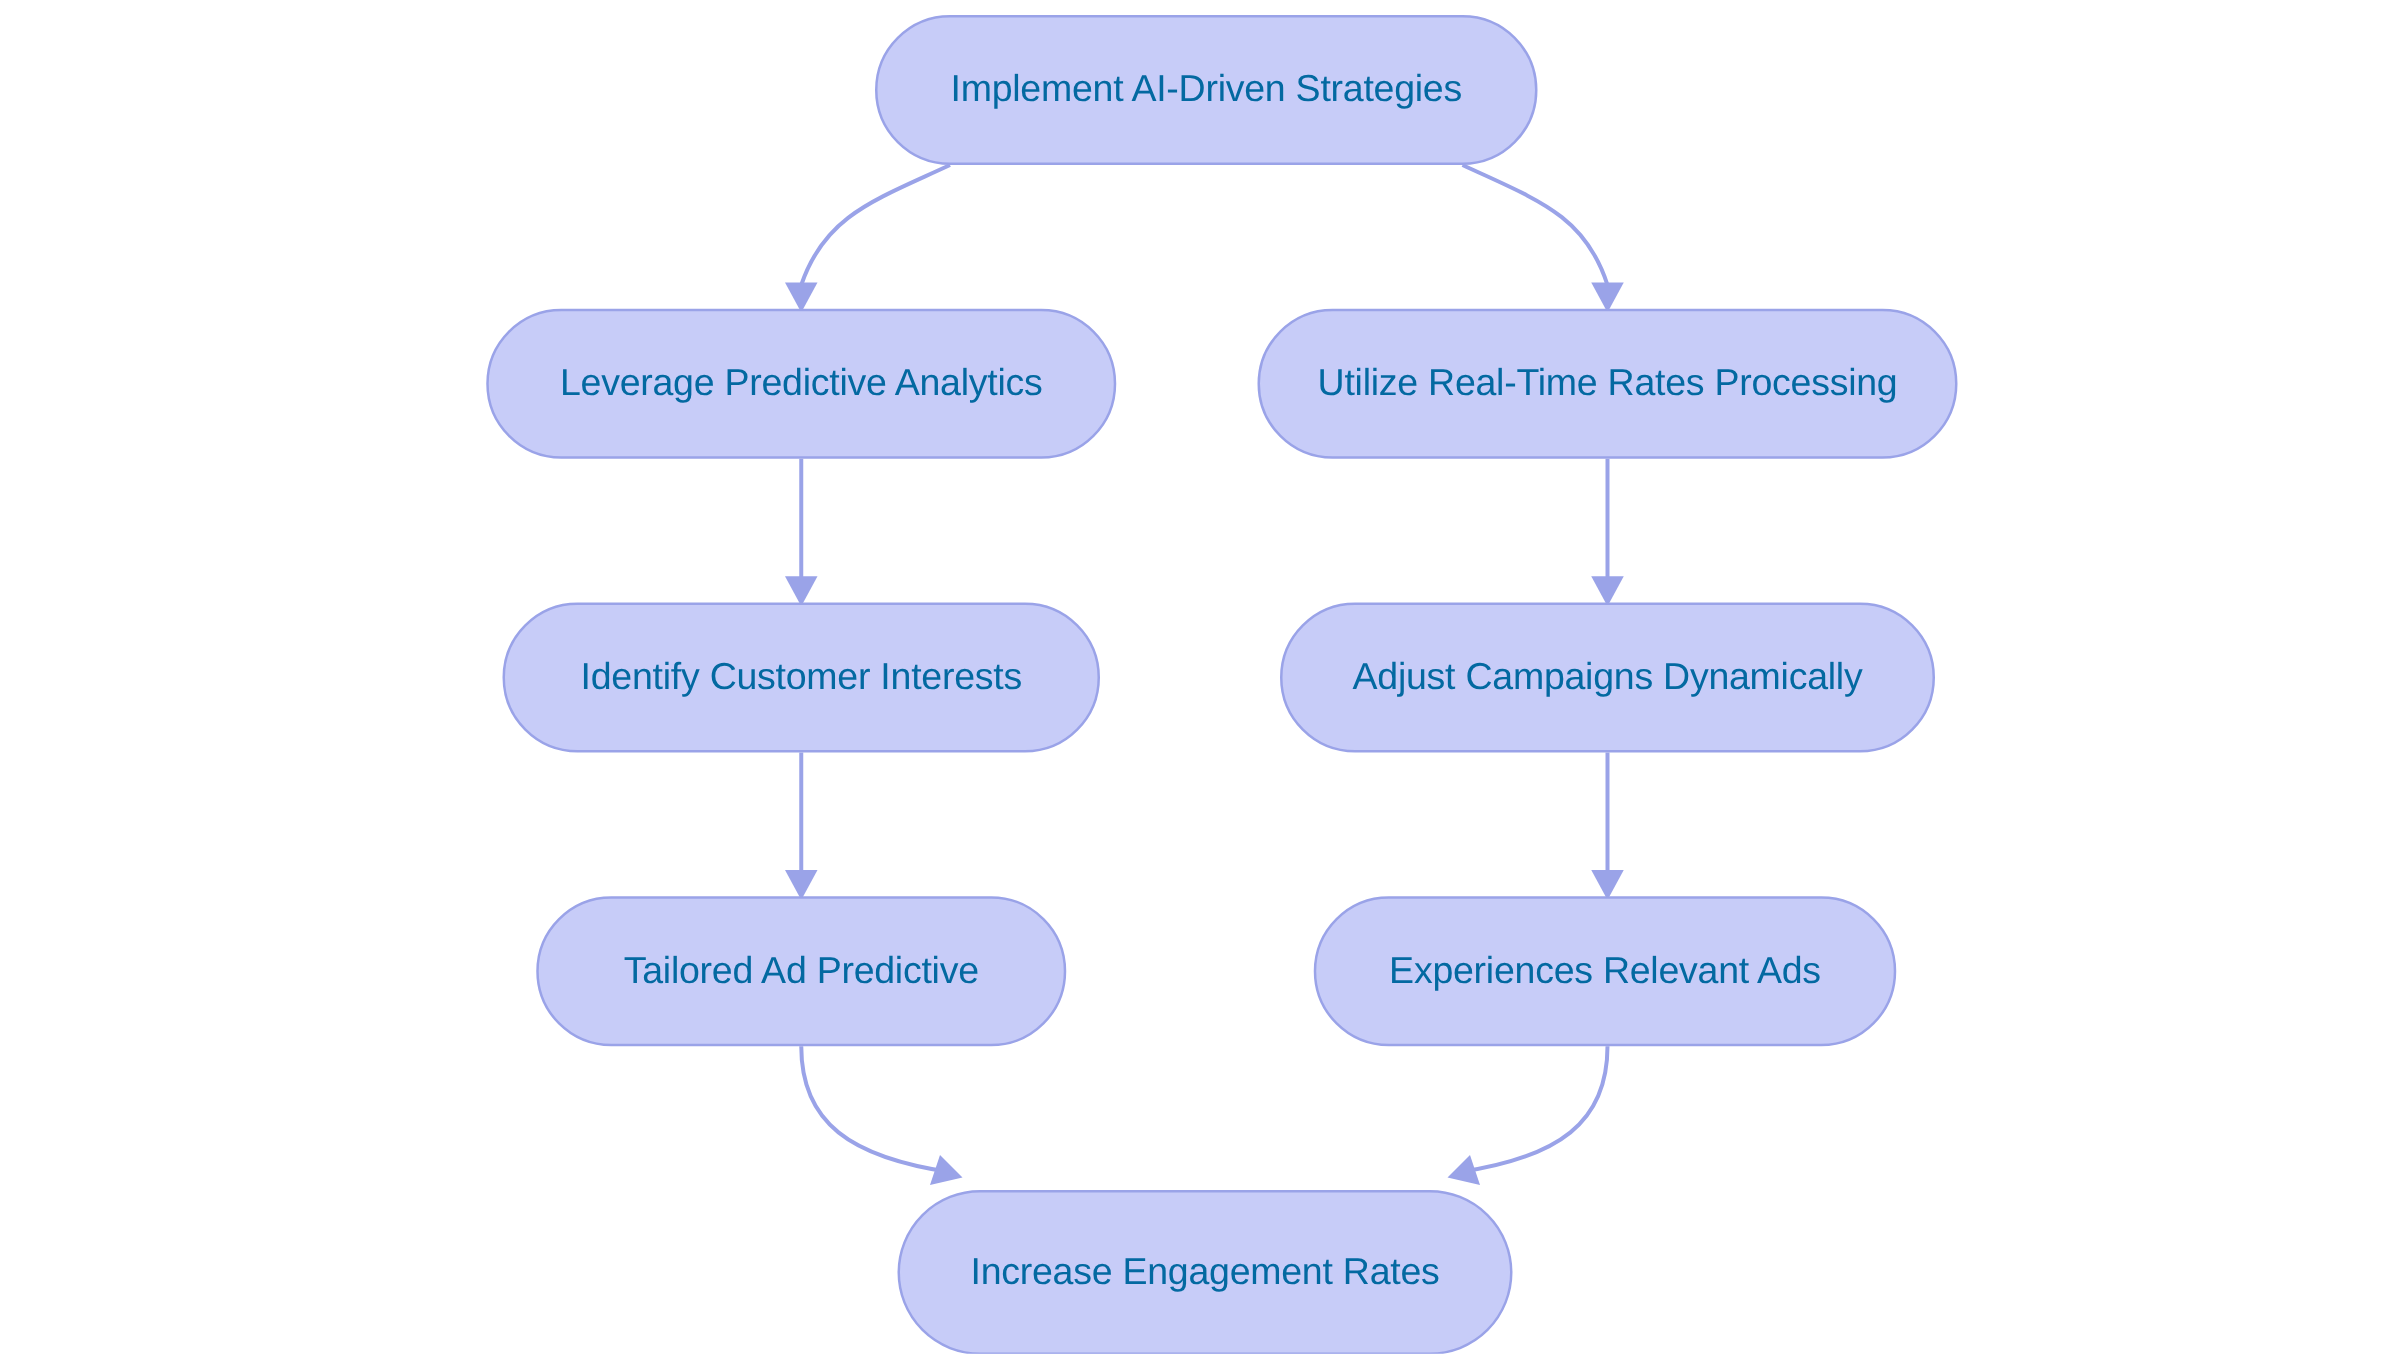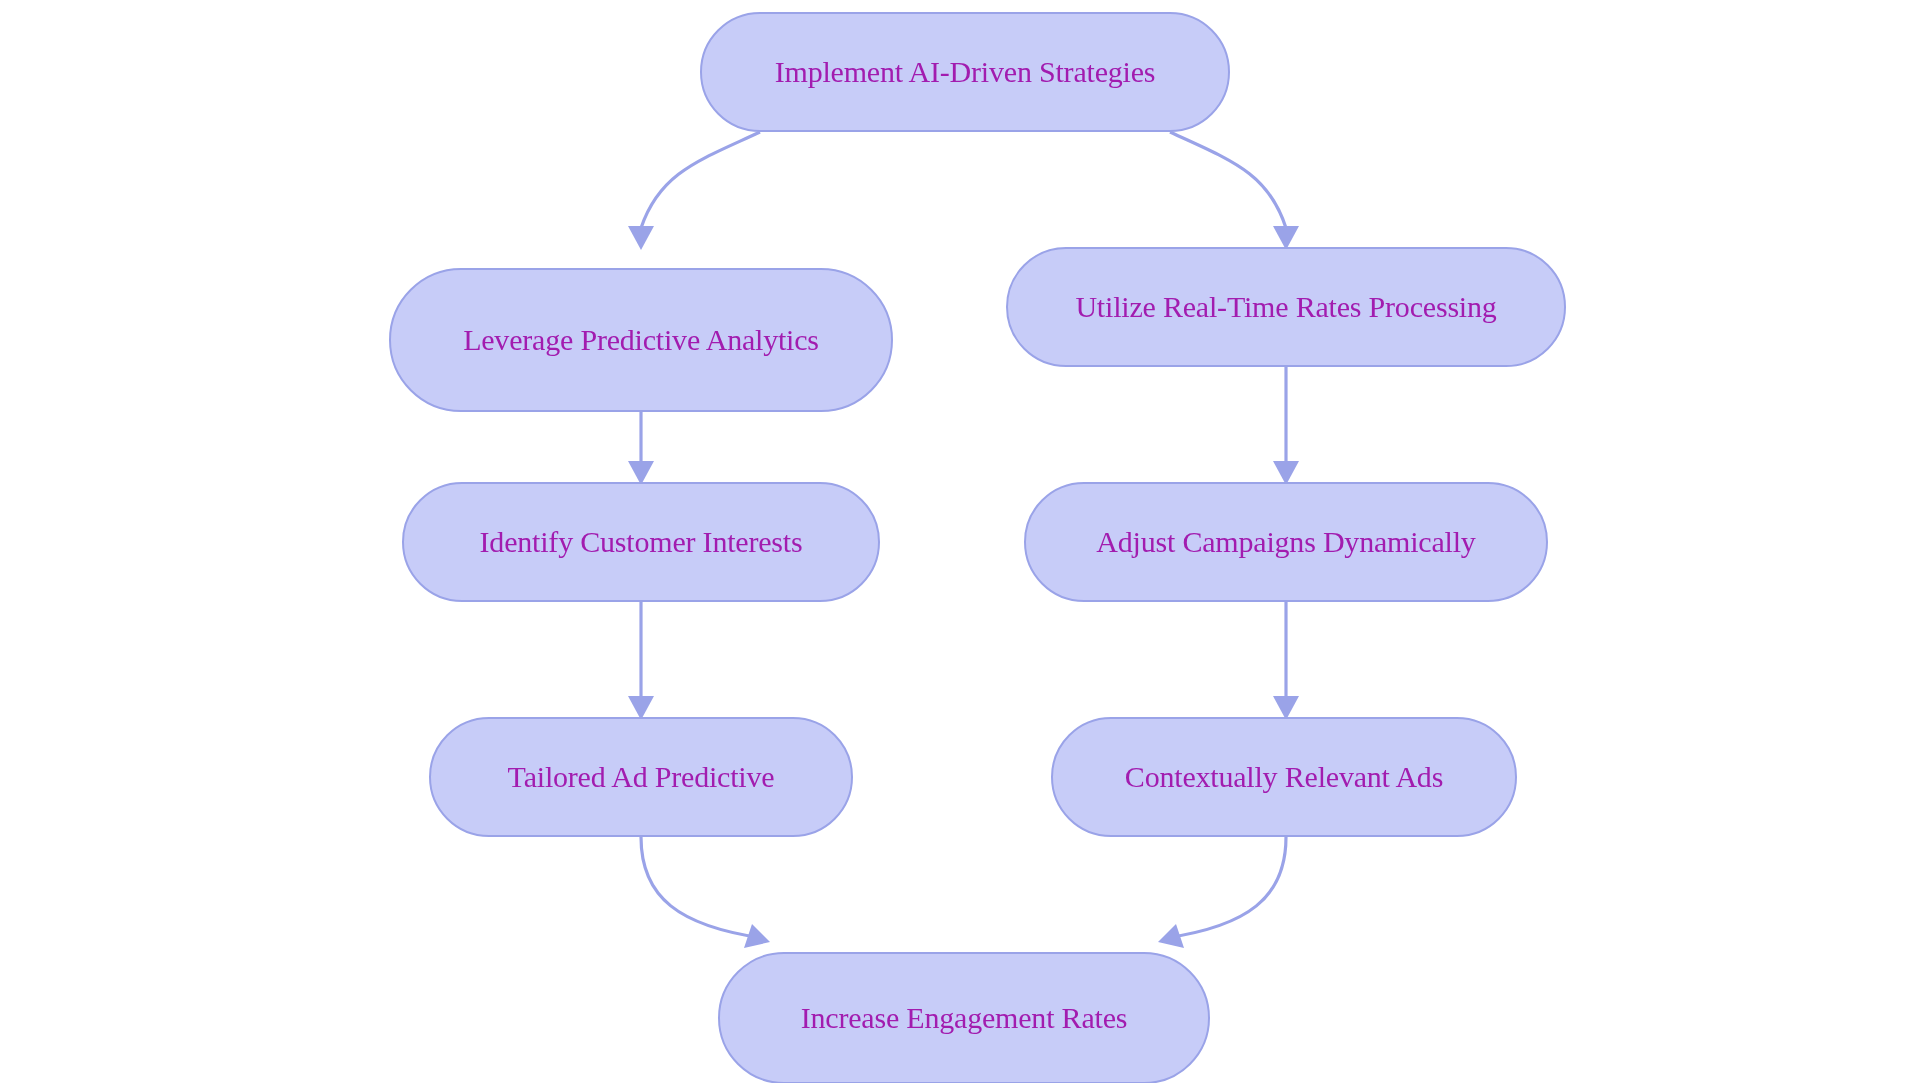--- a/index.html
+++ b/index.html
@@ -32,27 +32,27 @@
     box-sizing: border-box;
     display: flex;
     align-items: center;
     justify-content: center;
     background: #c7ccf8;
     border: 2px solid #9aa3e8;
     border-radius: 9999px;
     z-index: 2;
   }
   .node-label {
-    color: #a21caf;
+    color: #0369a1;
     font-size: 30px;
     font-weight: 400;
     letter-spacing: -0.2px;
     white-space: nowrap;
     line-height: 1;
-    font-family: Liberation Serif, serif;
+    font-family: Liberation Sans, sans-serif;
   }
 </style>
 </head>
 <body>
 
 <div id="flow-root">
 
   <svg id="edge-layer" viewBox="0 0 1920 1083" width="1920" height="1083" xmlns="http://www.w3.org/2000/svg">
     <defs>
       <marker id="arrowhead" markerWidth="10" markerHeight="9" refX="5" refY="8.2" orient="auto-start-reverse" markerUnits="userSpaceOnUse">
@@ -85,41 +85,41 @@
 
       <path d="M 1286,837 C 1286,898 1247,926 1166,938"></path>
       <polygon points="1176,924 1158,942 1184,948" fill="#9aa3e8" stroke="none"></polygon>
     </g>
   </svg>
 
   <div class="node" style="left:700px; top:12px; width:530px; height:120px;">
     <span class="node-label">Implement AI-Driven Strategies</span>
   </div>
 
-  <div class="node" style="left:389px; top:247px; width:504px; height:144px;margin-top:21px;">
+  <div class="node" style="left:389px; top:247px; width:504px; height:120px;">
     <span class="node-label">Leverage Predictive Analytics</span>
   </div>
 
   <div class="node" style="left:1006px; top:247px; width:560px; height:120px;">
     <span class="node-label">Utilize Real-Time Rates Processing</span>
   </div>
 
   <div class="node" style="left:1024px; top:482px; width:524px; height:120px;">
     <span class="node-label">Adjust Campaigns Dynamically</span>
   </div>
 
   <div class="node" style="left:402px; top:482px; width:478px; height:120px;">
     <span class="node-label">Identify Customer Interests</span>
   </div>
 
   <div class="node" style="left:429px; top:717px; width:424px; height:120px;">
     <span class="node-label">Tailored Ad Predictive</span>
   </div>
 
   <div class="node" style="left:1051px; top:717px; width:466px; height:120px;">
-    <span class="node-label">Contextually Relevant Ads</span>
+    <span class="node-label">Experiences Relevant Ads</span>
   </div>
 
   <div class="node" style="left:718px; top:952px; width:492px; height:132px;">
     <span class="node-label">Increase Engagement Rates</span>
   </div>
 
 </div>
 
 </body></html>

